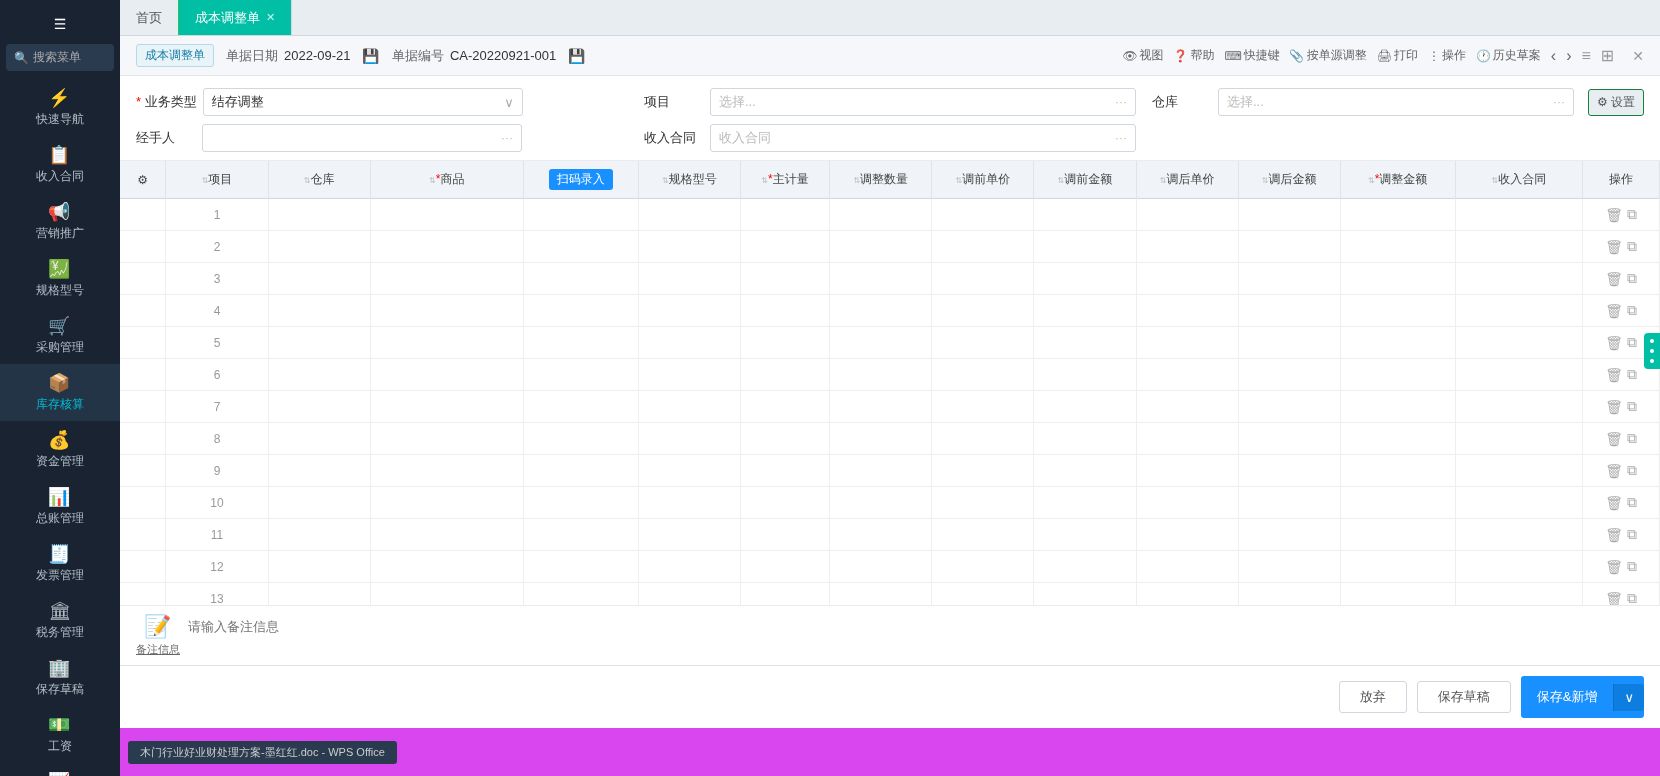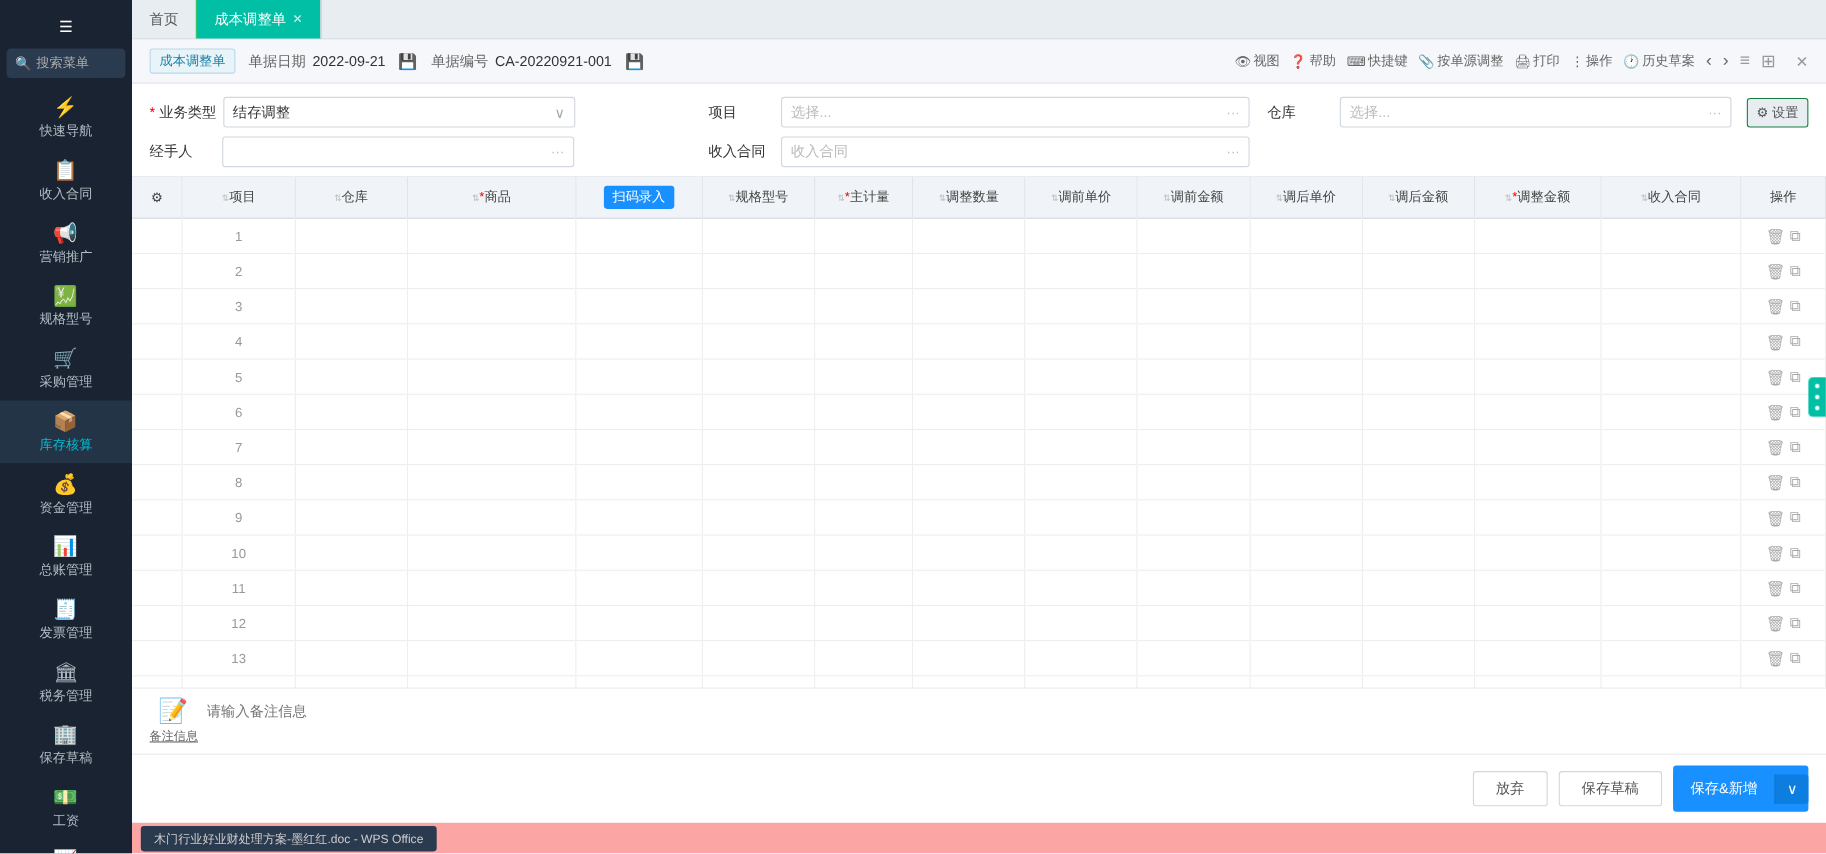--- a/index.html
+++ b/index.html
@@ -347,22 +347,22 @@
       border-left: 1px solid #0e6fc0;
       color: #fff;
       font-size: 13px;
       cursor: pointer;
       border-radius: 0 3px 3px 0;
     }
     .btn-save-new-main { border-radius: 3px 0 0 3px; }
 
     
     .taskbar {
-      background: #fca5a5;
-      height: 28px;
+      background: #d946ef;
+      height: 48px;
       display: flex;
       align-items: center;
       padding: 0 8px;
       flex-shrink: 0;
     }
     .taskbar-item {
       background: #2a3a4f;
       color: #ccc;
       font-size: 11px;
       padding: 4px 12px;

